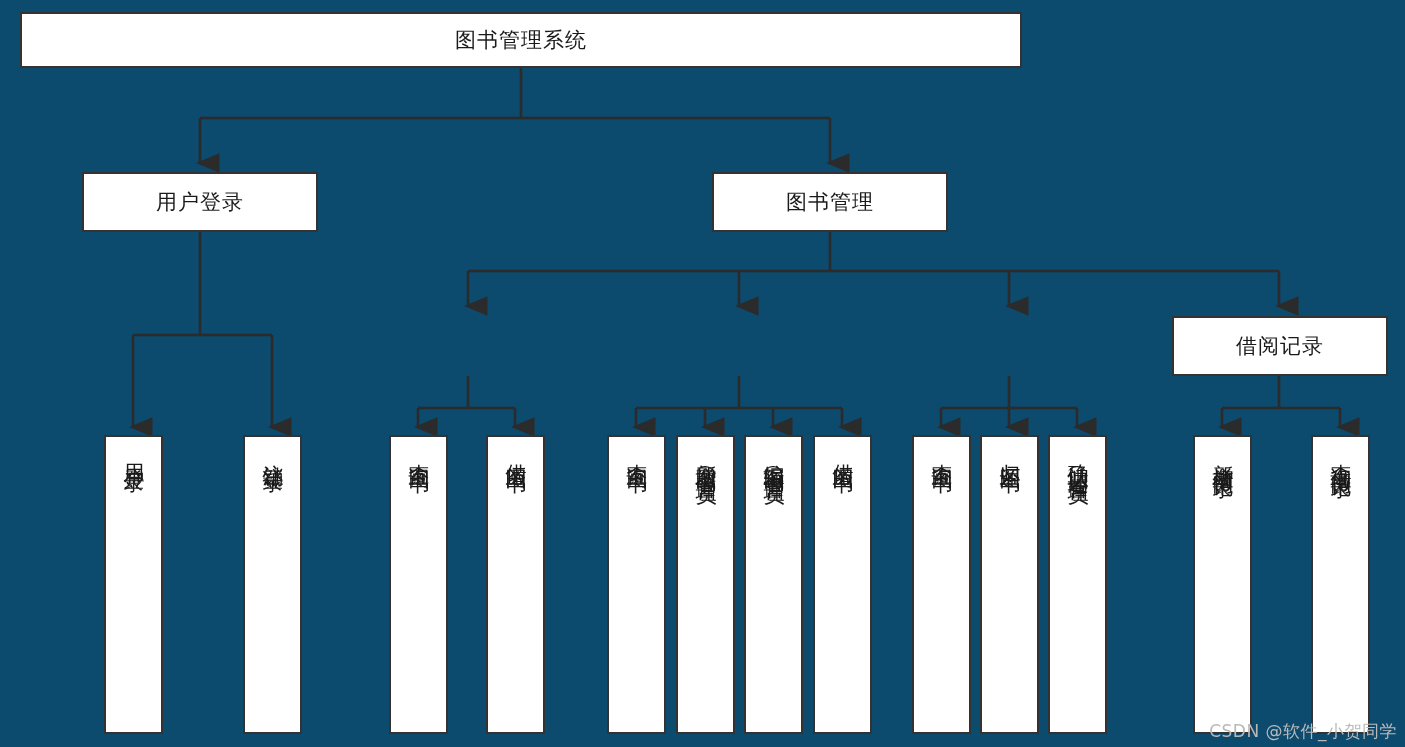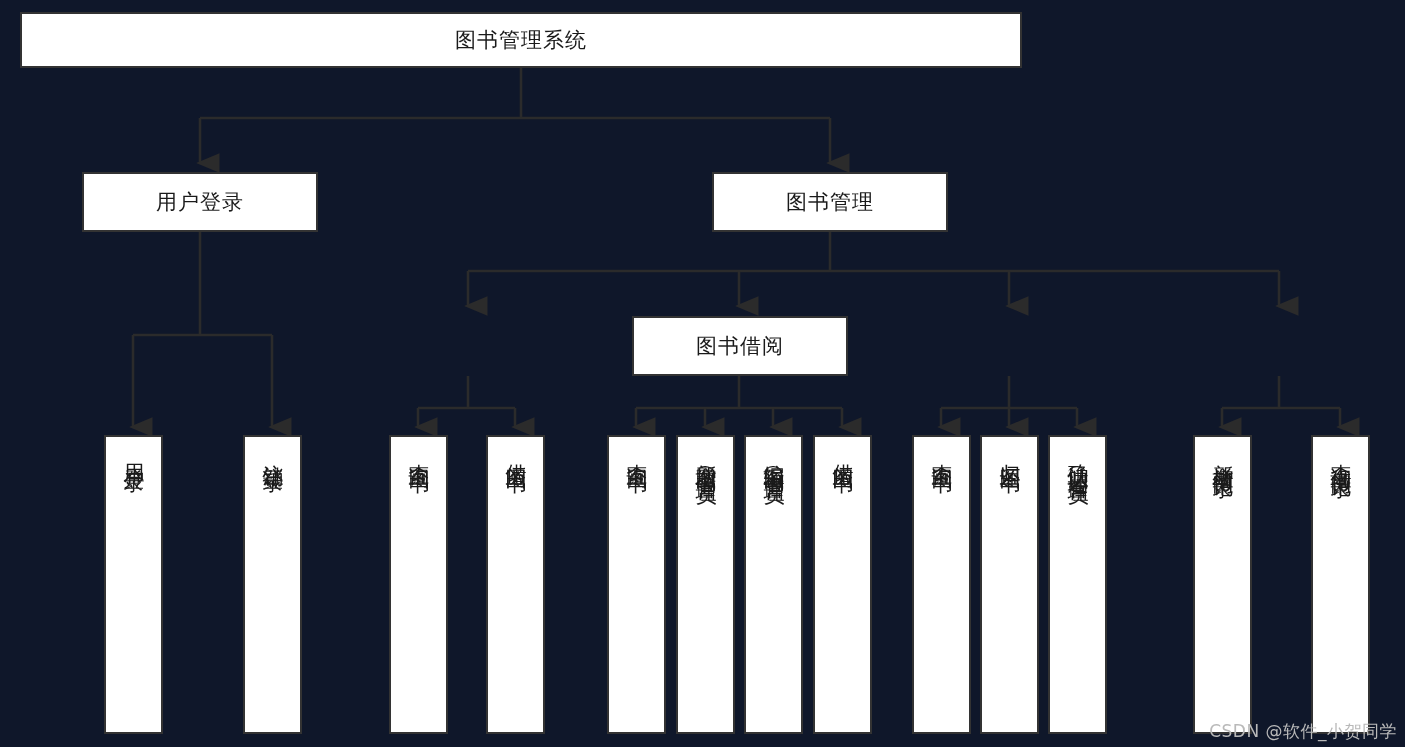--- a/index.html
+++ b/index.html
@@ -7,21 +7,21 @@
     padding: 0;
     background: #ffffff;
   }
   body {
     font-family: "DejaVu Sans", "Liberation Sans", sans-serif;
   }
   #canvas {
     position: relative;
     width: 1405px;
     height: 747px;
-    background: #0f172a;
+    background: #0c4a6e;
     overflow: hidden;
   }
   #wires {
     position: absolute;
     left: 0;
     top: 0;
     width: 1405px;
     height: 747px;
   }
   .node {
@@ -125,22 +125,22 @@
     <span class="htext">图书管理系统</span>
   </div>
 
   <div class="node horiz" style="left:82px; top:172px; width:236px; height:60px;">
     <span class="htext">用户登录</span>
   </div>
   <div class="node horiz" style="left:712px; top:172px; width:236px; height:60px;">
     <span class="htext">图书管理</span>
   </div>
 
-  <div class="node horiz" style="left:632px; top:316px; width:216px; height:60px;">
-    <span class="htext">图书借阅</span>
+  <div class="node horiz" style="left:1172px; top:316px; width:216px; height:60px;">
+    <span class="htext">借阅记录</span>
   </div>
 
   <div class="node vert" style="left:104px; top:435px; width:59px; height:299px;">
     <span class="vtext">用户登录</span>
   </div>
   <div class="node vert" style="left:243px; top:435px; width:59px; height:299px;">
     <span class="vtext">注销登录</span>
   </div>
 
   <div class="node vert" style="left:389px; top:435px; width:59px; height:299px;">

